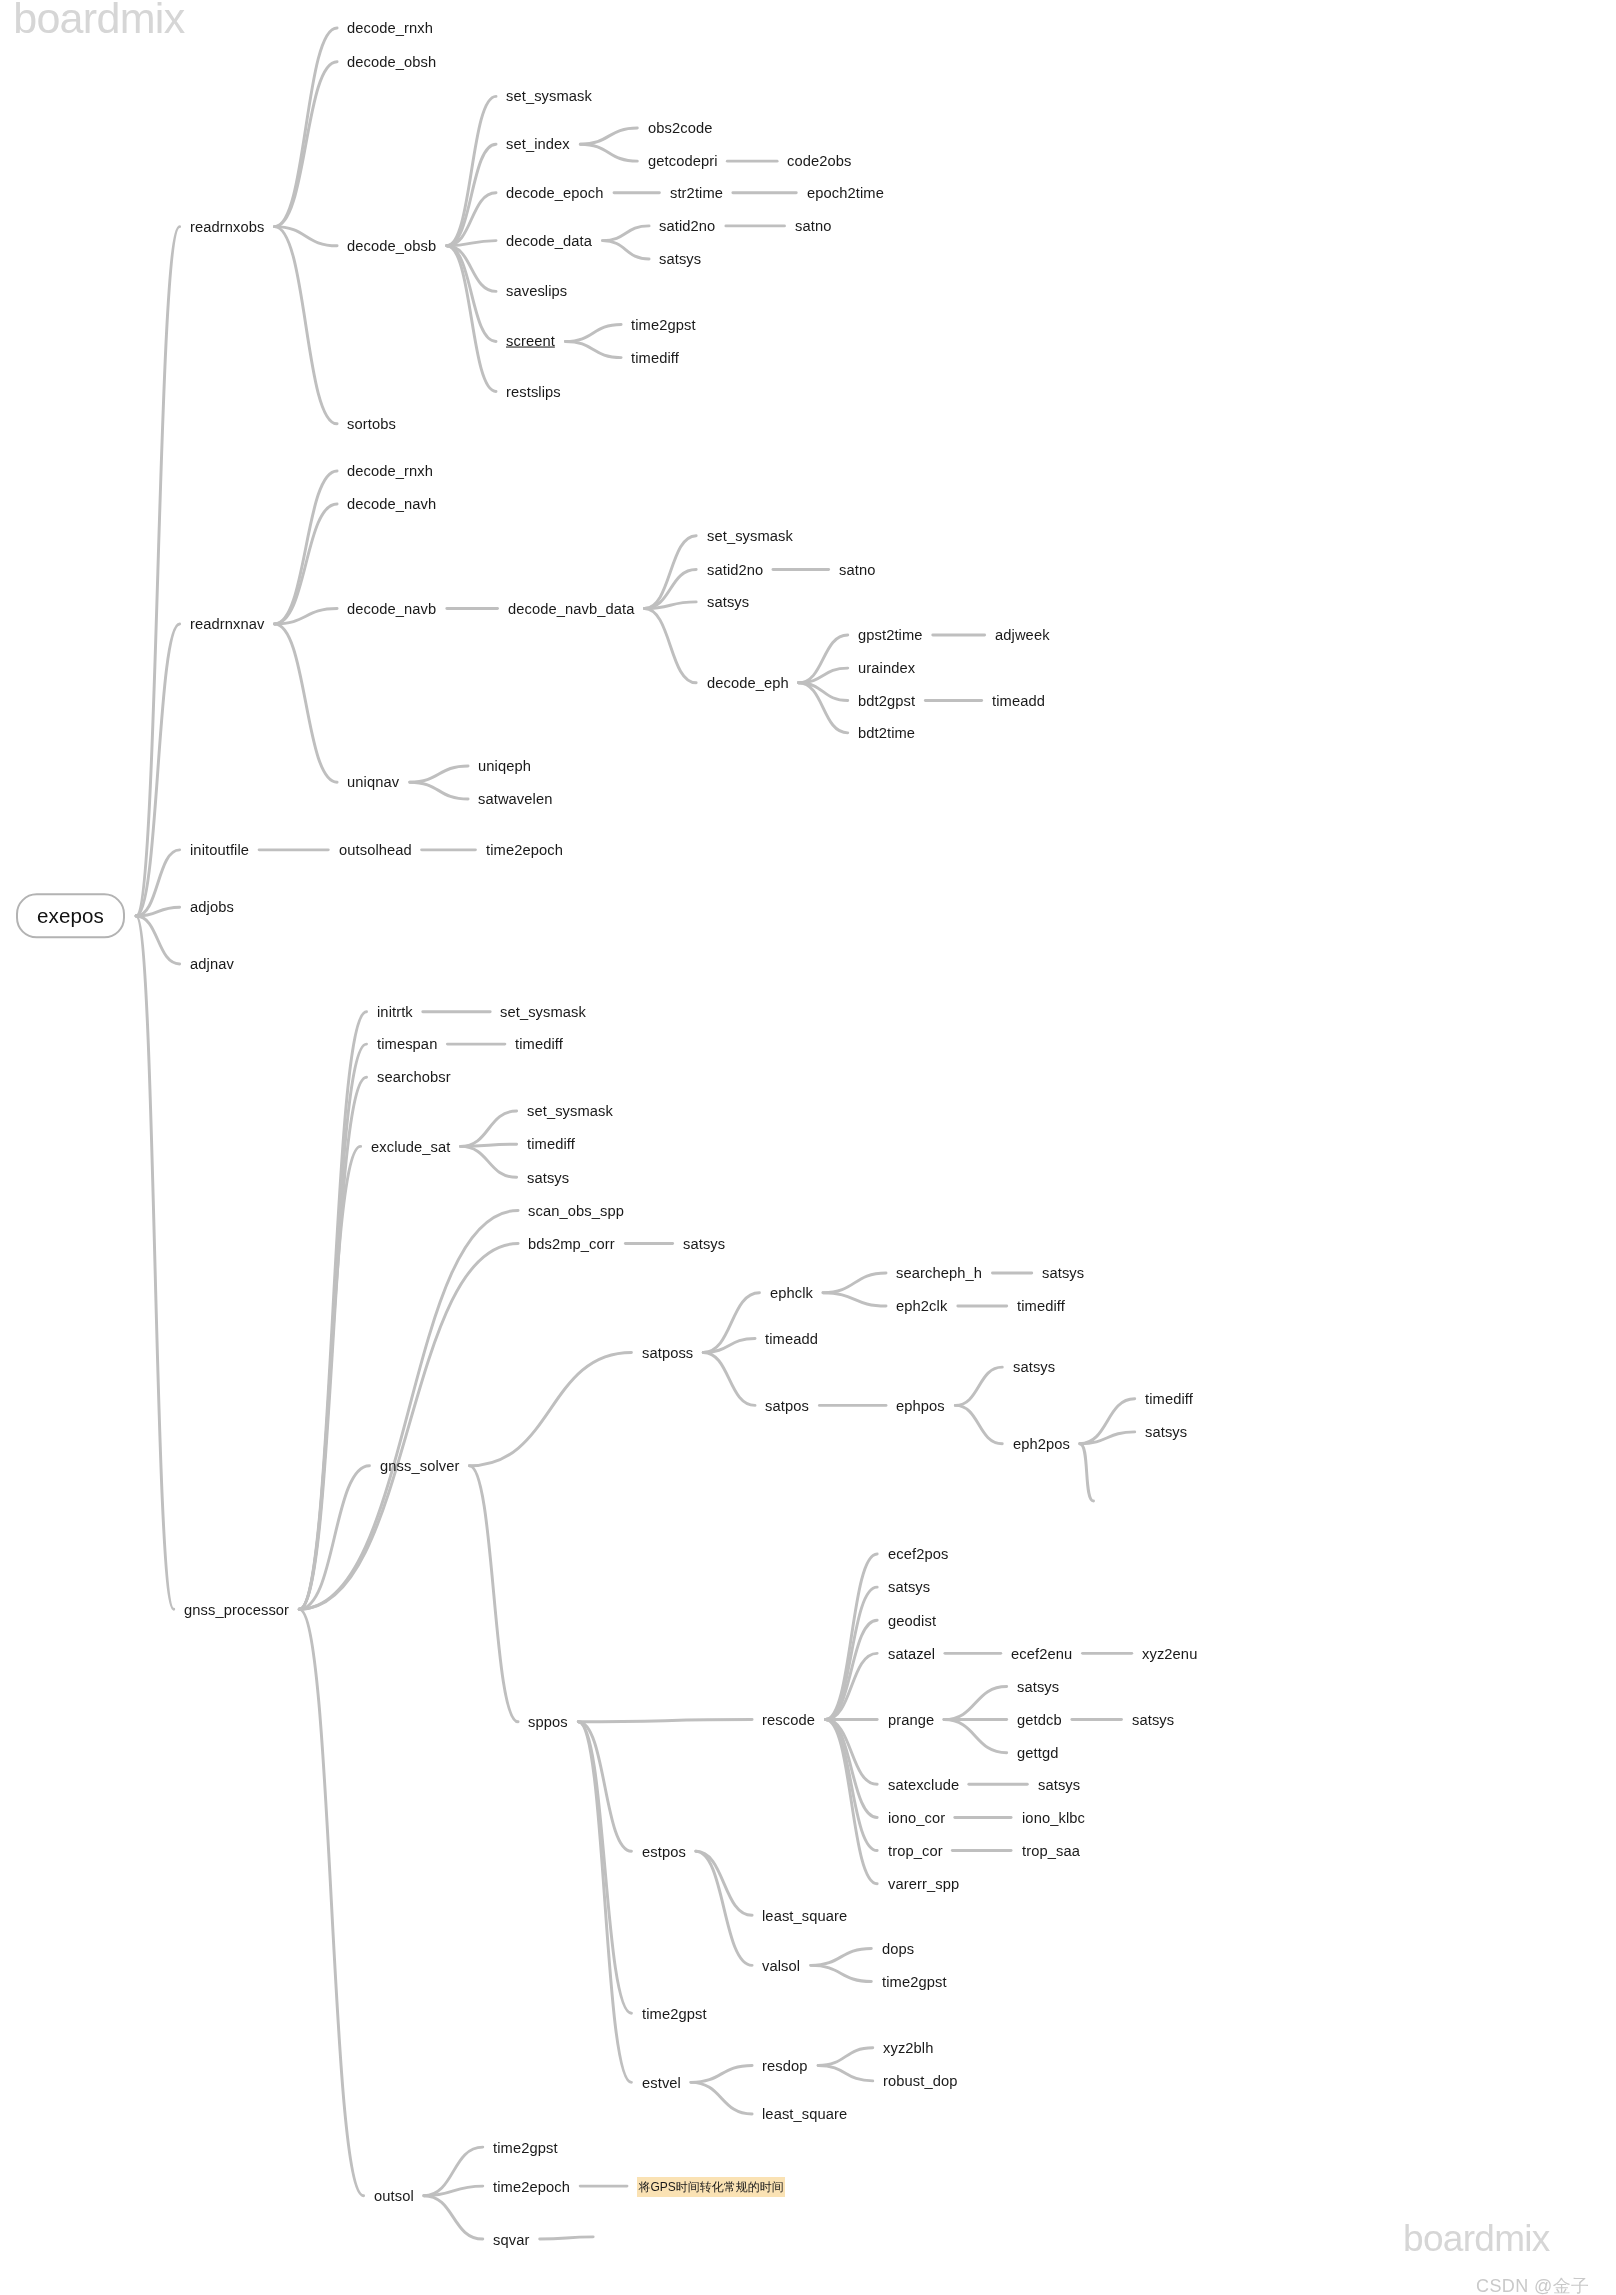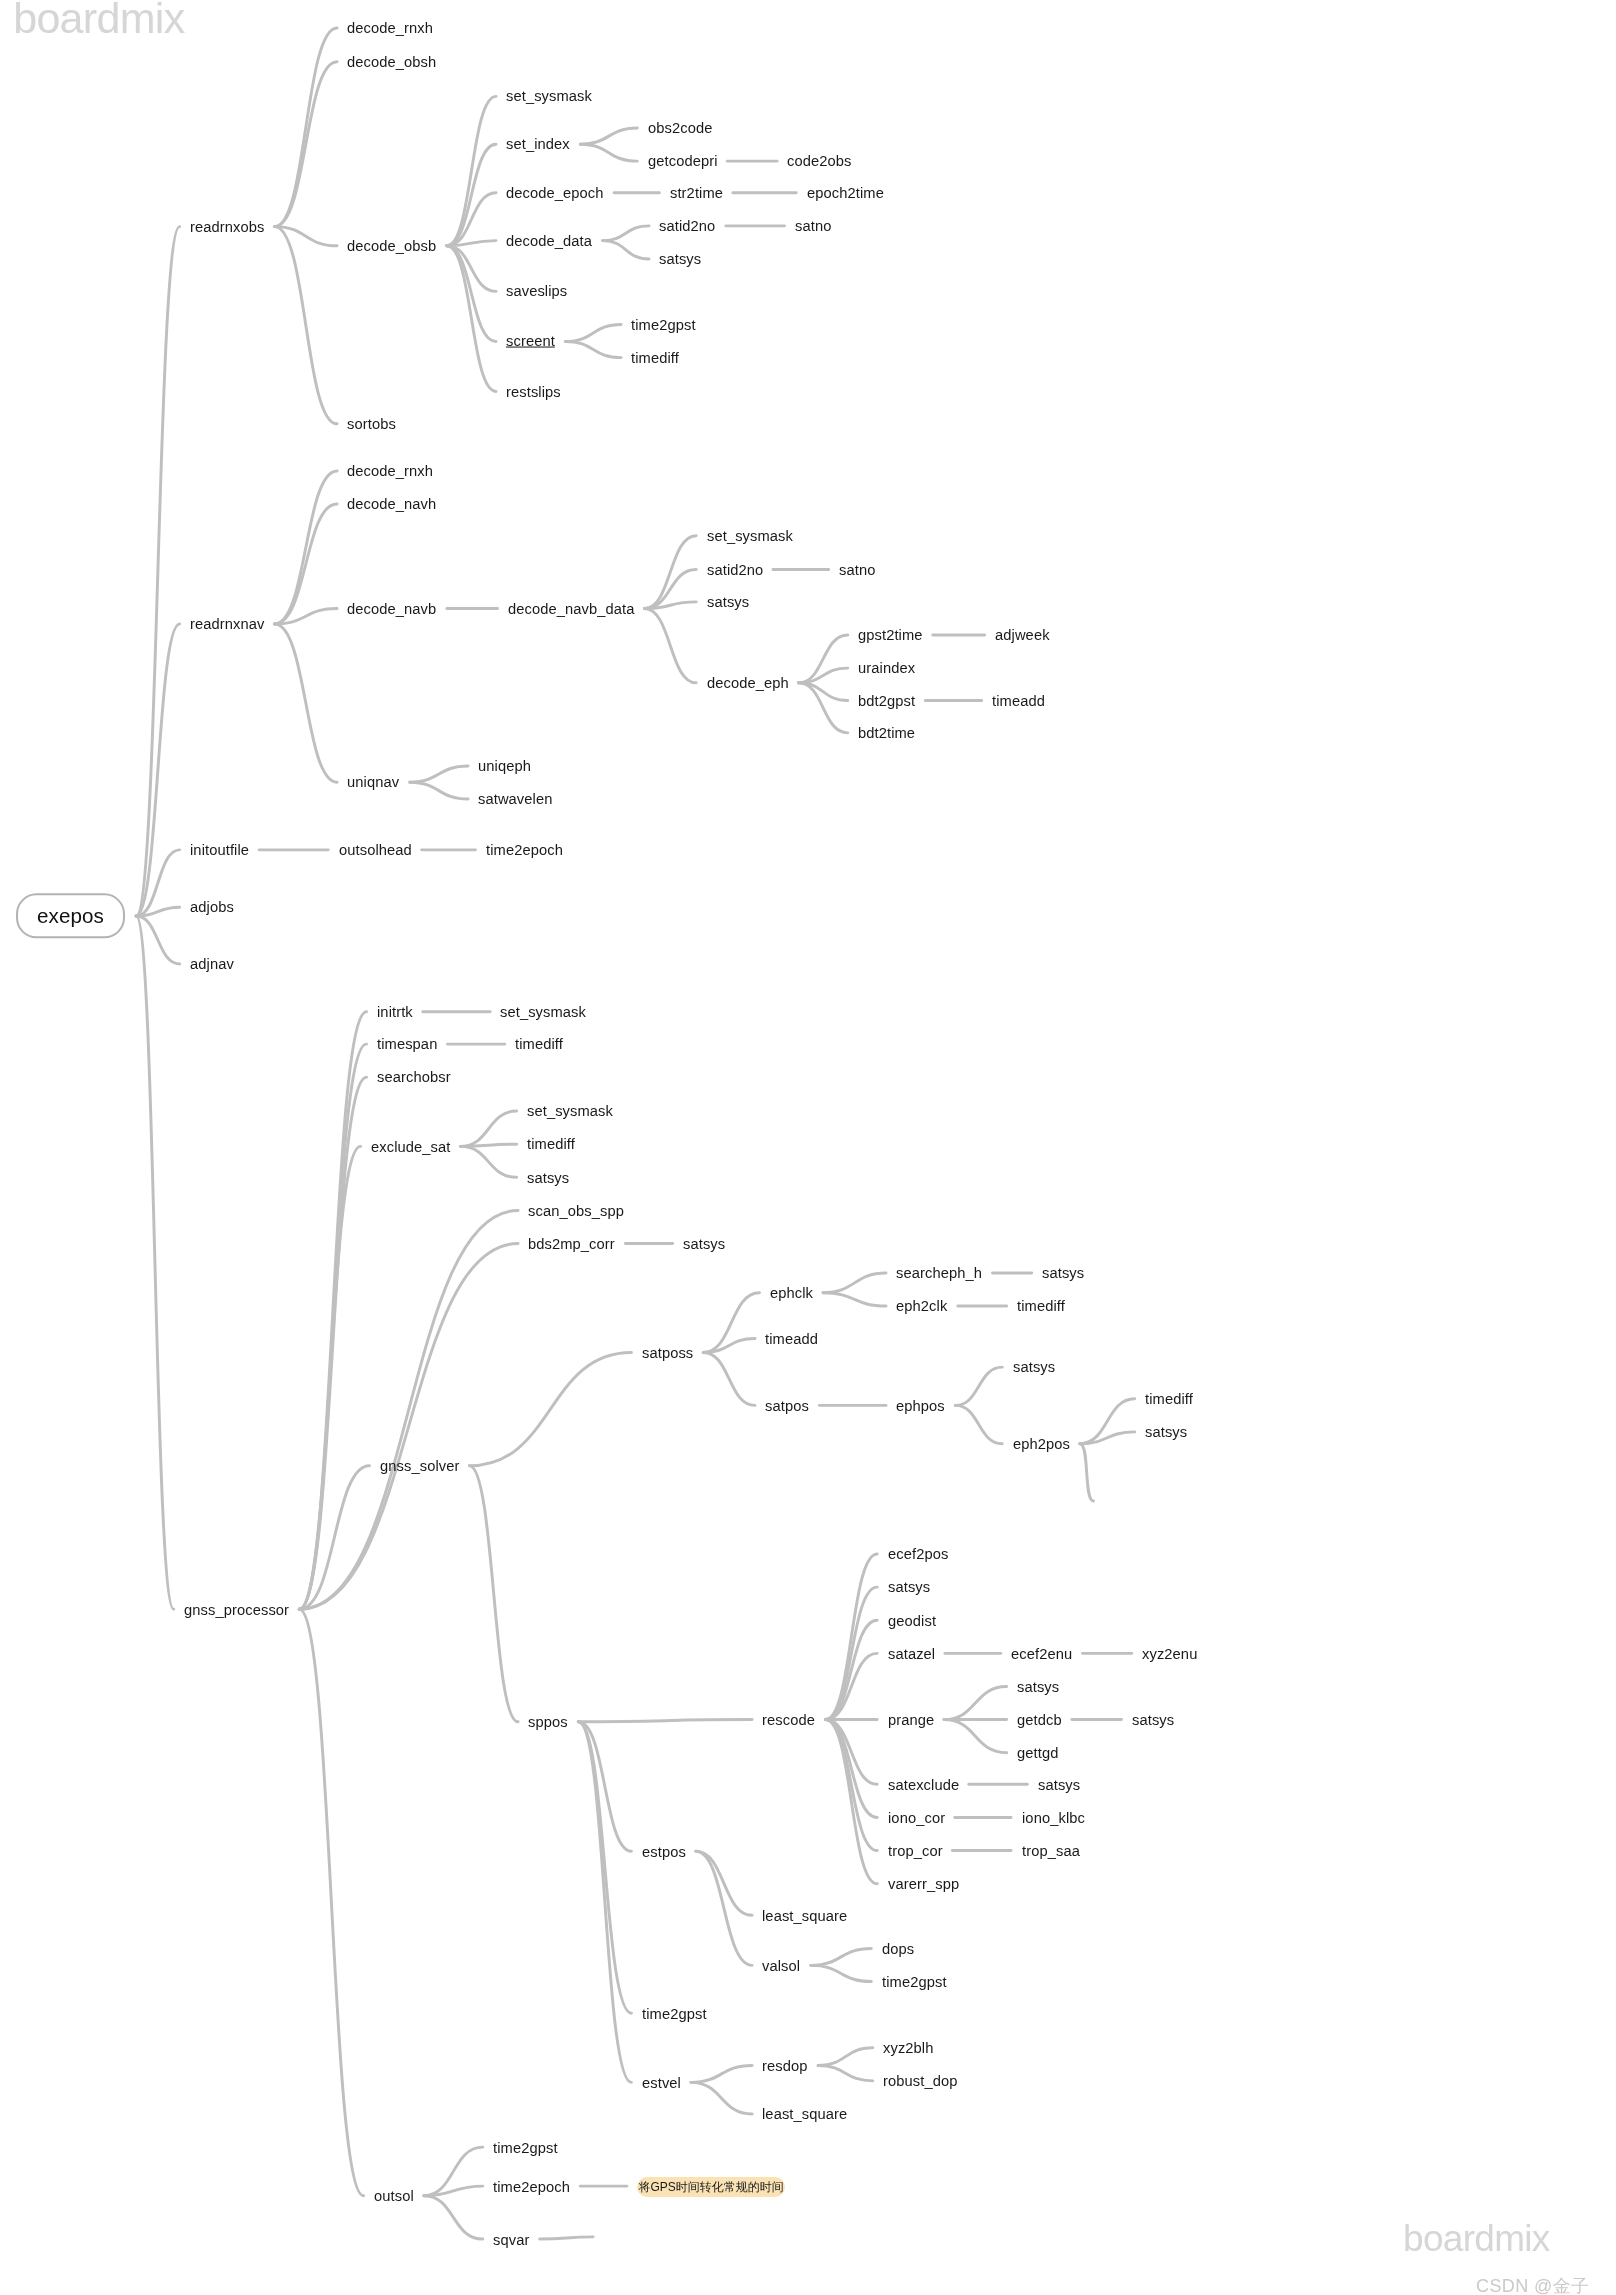--- a/index.html
+++ b/index.html
@@ -28,21 +28,21 @@
     position:absolute;
     transform:translate(0,-50%);
     background:#fae2b4;
     color:#1a1a1a;
     font-size:12px;
     line-height:1.55;
     padding:0.7px 1.5px;
     max-width:412px;
     font-family:"Liberation Sans","DejaVu Sans",sans-serif;
   }
-  .note.small{max-width:none;white-space:nowrap;border-radius:10px;}
+  .note.small{max-width:none;white-space:nowrap;}
   .wm{
     position:absolute;
     color:#d6d6d6;
     font-size:43px;
     font-weight:400;
     letter-spacing:-0.7px;
     user-select:none;
   }
   .wm.tl{left:13.2px;top:-5.9px;}
   .wm.br{left:1403px;top:2218px;font-size:37px;}

